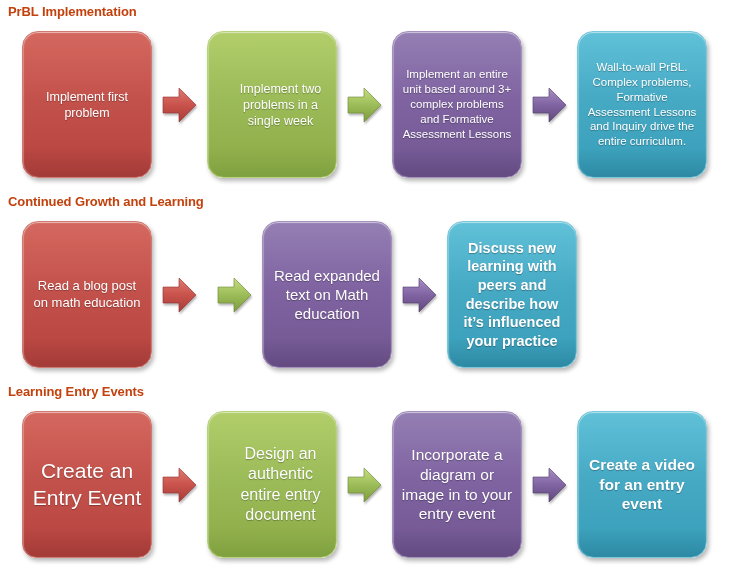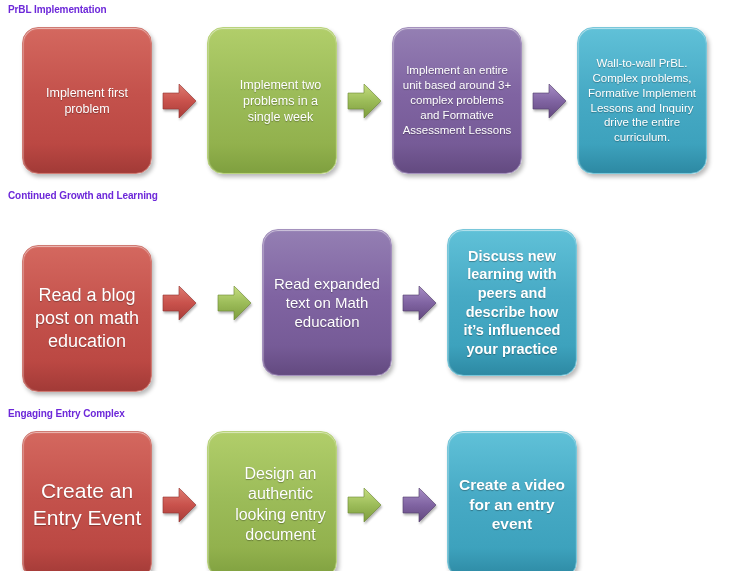--- a/index.html
+++ b/index.html
@@ -9,23 +9,23 @@
     height: 571px;
     background: #ffffff;
     font-family: "Liberation Sans", sans-serif;
     overflow: hidden;
   }
   .canvas {
     padding: 4px 0 0 7px;
   }
   .section { margin-bottom: 16px; }
   .section-title {
-    font-size: 10px;
+    font-size: 13px;
     font-weight: bold;
-    color: #6d28d9;
+    color: #c2410c;
     margin: 0 0 12px 1px;
     letter-spacing: -0.1px;
   }
   .row {
     display: flex;
     align-items: center;
     padding-left: 15px;
   }
   .box {
     width: 130px;
@@ -56,21 +56,21 @@
   .box.purple {
     background: linear-gradient(to bottom, #947fb3 0%, #8064a2 45%, #765b97 80%, #634a80 100%);
     border: 1px solid #a491bd;
   }
   .box.teal {
     background: linear-gradient(to bottom, #60c1d8 0%, #47aac5 45%, #3da2bd 80%, #2d89a3 100%);
     border: 1px solid #79c7da;
   }
   .fs12 { font-size: 12.5px; }
   .fs11 { font-size: 11.5px; line-height: 1.3; }
-  .fs16b { font-size: 18px; margin-top: 32px; }
+  .fs16b { font-size: 13px; }
   .fs16 { font-size: 16px; }
   .fs15 { font-size: 15px; }
   .fs14 { font-size: 14.5px; }
   .fs17 { font-size: 21px; border-radius: 14px; }
   .fs15b { font-size: 15.5px; }
   .bold { font-weight: bold; }
   .lead { font-weight: normal; }
   .arrow {
     width: 55px;
     flex: 0 0 auto;
@@ -133,21 +133,21 @@
         <div>Implement an entire unit based around 3+ complex problems and Formative Assessment Lessons</div>
       </div>
       <div class="arrow">
         <svg viewBox="0 0 36 40" width="36" height="40">
             <path d="M1 12 H17 V3 L34 20 L17 37 V28 H1 Z" fill="url(#gradArrowPurple)" stroke="#533c6b" stroke-width="0.6"></path>
           </svg>
       </div>
       <div class="box teal fs11">
         <div>
           <span class="lead">Wall-to-wall PrBL.</span>
-          <span>Complex problems, Formative Implement Lessons and Inquiry drive the entire curriculum.</span>
+          <span>Complex problems, Formative Assessment Lessons and Inquiry drive the entire curriculum.</span>
         </div>
       </div>
     </div>
   </div>
 
   <div class="section">
     <h2 class="section-title">Continued Growth and Learning</h2>
     <div class="row">
       <div class="box red fs16b">
         <div>Read a blog post on math education</div>
@@ -170,37 +170,40 @@
             <path d="M1 12 H17 V3 L34 20 L17 37 V28 H1 Z" fill="url(#gradArrowPurple)" stroke="#533c6b" stroke-width="0.6"></path>
           </svg>
       </div>
       <div class="box teal fs14 bold">
         <div>Discuss new learning with peers and describe how it’s influenced your practice</div>
       </div>
     </div>
   </div>
 
   <div class="section">
-    <h2 class="section-title">Engaging Entry Complex</h2>
+    <h2 class="section-title">Learning Entry Events</h2>
     <div class="row">
       <div class="box red fs17">
         <div>Create an Entry Event</div>
       </div>
       <div class="arrow">
         <svg viewBox="0 0 36 40" width="36" height="40">
             <path d="M1 12 H17 V3 L34 20 L17 37 V28 H1 Z" fill="url(#gradArrowRed)" stroke="#93322f" stroke-width="0.6"></path>
           </svg>
       </div>
       <div class="box green fs16">
-        <div>Design an authentic looking entry document</div>
+        <div>Design an authentic entire entry document</div>
       </div>
       <div class="arrow">
         <svg viewBox="0 0 36 40" width="36" height="40">
             <path d="M1 12 H17 V3 L34 20 L17 37 V28 H1 Z" fill="url(#gradArrowGreen)" stroke="#6d8a33" stroke-width="0.6"></path>
           </svg>
+      </div>
+      <div class="box purple fs15b">
+        <div>Incorporate a diagram or image in to your entry event</div>
       </div>
       <div class="arrow">
         <svg viewBox="0 0 36 40" width="36" height="40">
             <path d="M1 12 H17 V3 L34 20 L17 37 V28 H1 Z" fill="url(#gradArrowPurple)" stroke="#533c6b" stroke-width="0.6"></path>
           </svg>
       </div>
       <div class="box teal fs15b bold">
         <div>Create a video for an entry event</div>
       </div>
     </div>

